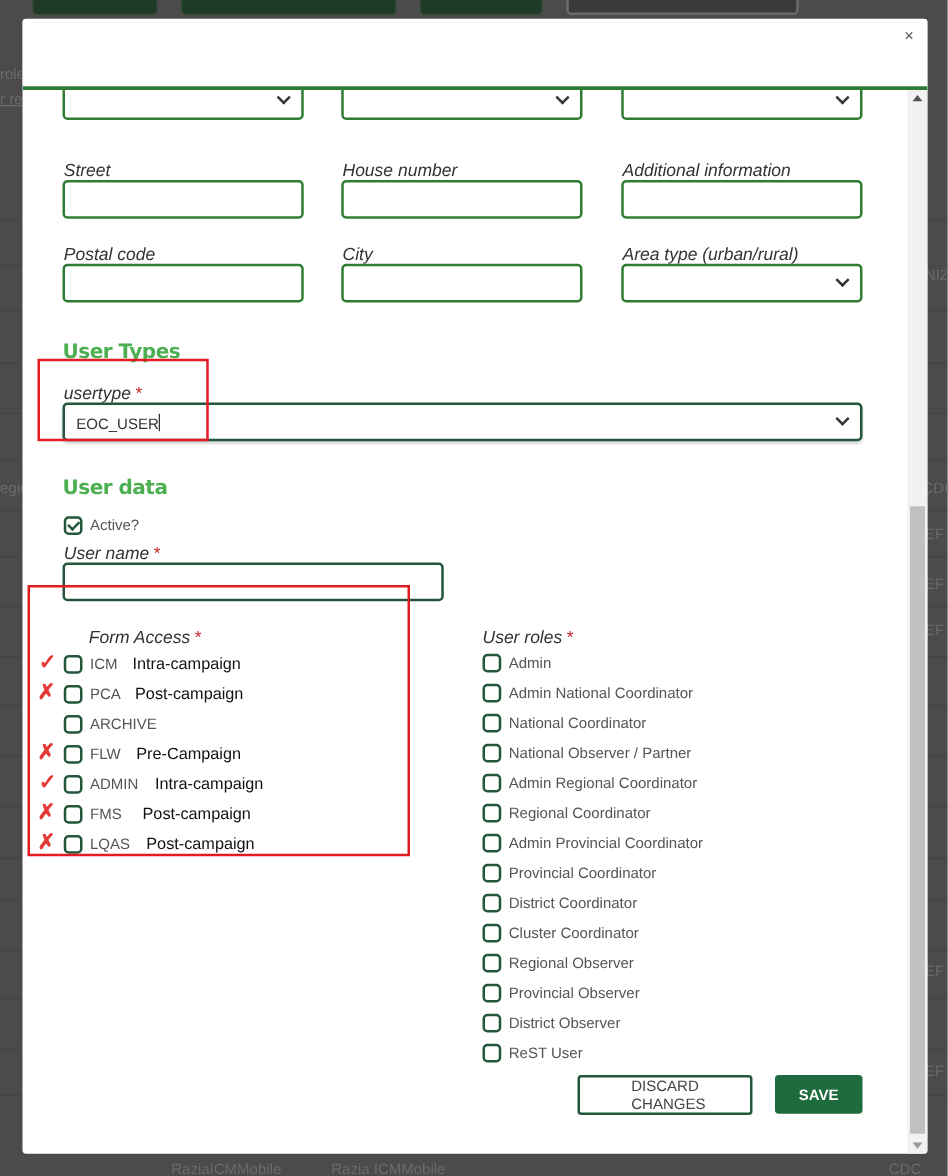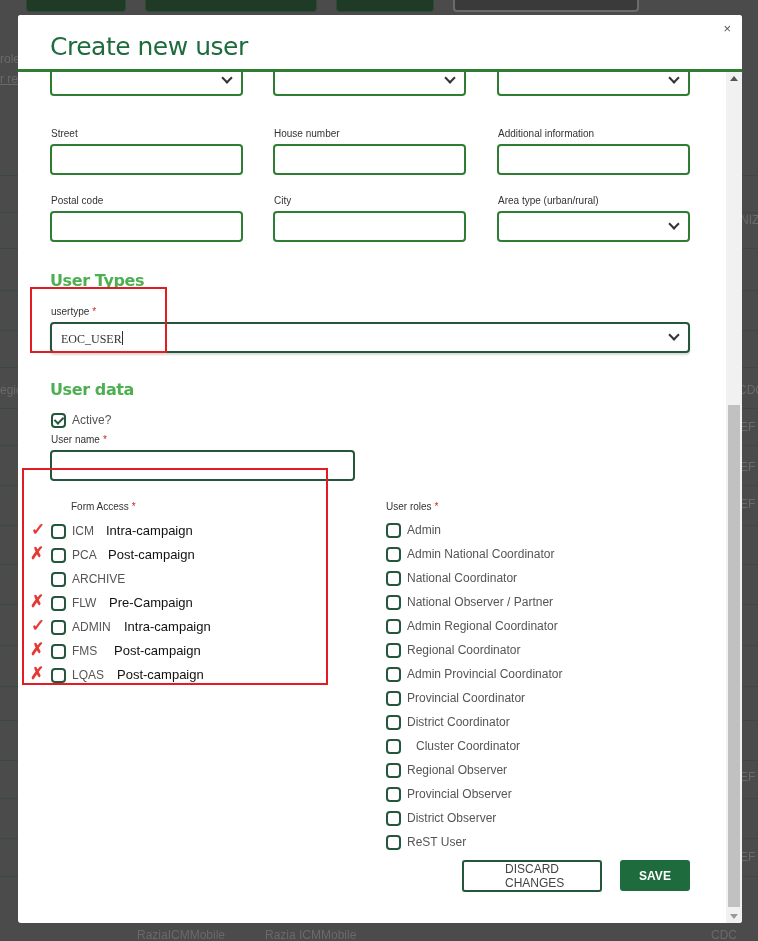--- a/index.html
+++ b/index.html
@@ -13,23 +13,23 @@
   .bg-row-line { position: absolute; left: 0; right: 0; height: 1px; background: #3c4a3e; }
   .bg-text { position: absolute; font-size: 12px; color: #6a6a6a; white-space: nowrap; }
 
   
   .modal { position: absolute; left: 18px; top: 15px; width: 724px; height: 908px; background: #fff; border-radius: 3px; overflow: hidden; }
   .modal-header { position: absolute; left: 0; top: 0; width: 100%; height: 57px; border-bottom: 3px solid #2e7d32; background: #fff; z-index: 2; }
   .modal-title { position: absolute; left: 32px; top: 17px; font-size: 25px; color: #1e6b3e; font-family: "DejaVu Sans", sans-serif; letter-spacing: -0.5px; }
   .close-btn { position: absolute; right: 11px; top: 6px; font-size: 13px; color: #555; cursor: pointer; }
 
   .modal-body { position: absolute; left: 0; top: 57px; width: 708px; height: 851px; overflow: hidden; }
-  .field-label { position: absolute; font-size: 10px; color: #333; white-space: nowrap; }
+  .field-label { position: absolute; font-size: 14px; color: #333; white-space: nowrap; font-style: italic; }
   .req { color: #c62828; margin-left: 3px; }
-  .input { position: absolute; height: 31px; border: 2px solid #2e7d32; border-radius: 4px; background: #fff; font-family: Liberation Serif, serif; }
+  .input { position: absolute; height: 31px; border: 2px solid #2e7d32; border-radius: 4px; background: #fff; }
   .input.dark { border-color: #23563a; }
   .chev { position: absolute; right: 10px; top: 7px; width: 8px; height: 8px; border-right: 2px solid #333; border-bottom: 2px solid #333; transform: rotate(45deg); }
   .input-value { position: absolute; left: 9px; top: 7px; font-size: 12px; color: #333; }
   .caret { display: inline-block; width: 1px; height: 14px; background: #333; vertical-align: -2px; }
 
   .section-title { position: absolute; font-size: 16px; font-weight: bold; color: #4caf50; font-family: "DejaVu Sans", sans-serif; letter-spacing: -0.4px; }
 
   .cb-row { position: absolute; display: flex; align-items: center; height: 18px; }
   .cb { width: 15px; height: 15px; border: 2px solid #23563a; border-radius: 4px; background: #fff; position: relative; flex-shrink: 0; }
   .cb.checked::after { content: ""; position: absolute; left: 3px; top: 0px; width: 4px; height: 7px; border-right: 2px solid #23563a; border-bottom: 2px solid #23563a; transform: rotate(45deg); }
@@ -89,21 +89,20 @@
   <div class="bg-text" style="left:740px;top:770px;">EF</div>
   <div class="bg-text" style="left:740px;top:850px;">EF</div>
 
   <div class="bg-text" style="left:137px;top:928px;">RaziaICMMobile</div>
   <div class="bg-text" style="left:265px;top:928px;">Razia ICMMobile</div>
   <div class="bg-text" style="left:711px;top:928px;">CDC</div>
 </div>
 
 <div class="modal">
   <div class="modal-header">
-    <div class="modal-title">Create new user</div>
     <div class="close-btn">×</div>
   </div>
 
   <div class="modal-body">
 
     <div class="input" style="left:32px;top:-7px;width:193px;">
         <span class="chev"></span>
       </div>
     <div class="input" style="left:255px;top:-7px;width:193px;">
         <span class="chev"></span>
@@ -239,21 +238,21 @@
         <span class="cb-label">Admin Provincial Coordinator</span>
       </div>
     <div class="cb-row" style="left:368px;top:617px;">
         <span class="cb"></span>
         <span class="cb-label">Provincial Coordinator</span>
       </div>
     <div class="cb-row" style="left:368px;top:641px;">
         <span class="cb"></span>
         <span class="cb-label">District Coordinator</span>
       </div>
-    <div class="cb-row" style="left:368px;top:665px;gap:9px;">
+    <div class="cb-row" style="left:368px;top:665px;">
         <span class="cb"></span>
         <span class="cb-label">Cluster Coordinator</span>
       </div>
     <div class="cb-row" style="left:368px;top:689px;">
         <span class="cb"></span>
         <span class="cb-label">Regional Observer</span>
       </div>
     <div class="cb-row" style="left:368px;top:713px;">
         <span class="cb"></span>
         <span class="cb-label">Provincial Observer</span>

